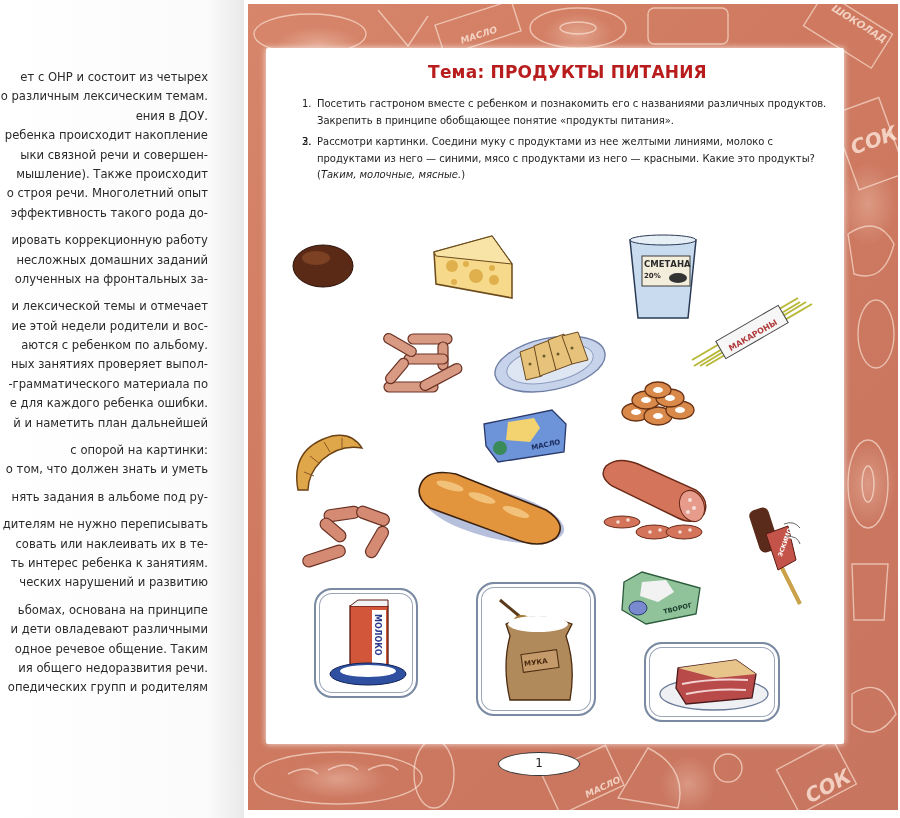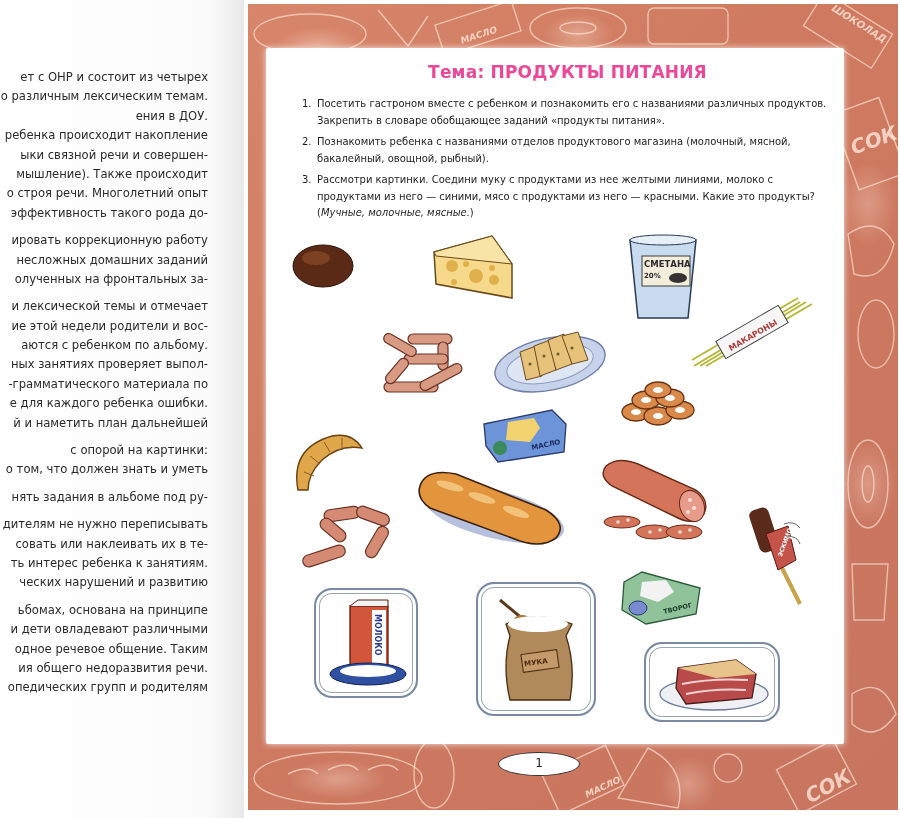--- a/index.html
+++ b/index.html
@@ -47,21 +47,21 @@
   .content-panel {
     position: absolute; left: 18px; top: 44px; width: 578px; height: 696px;
     background: #ffffff;
     border-radius: 2px;
     box-shadow: 0 0 6px rgba(255,255,255,.8);
   }
 
   .topic-title {
     position: absolute; left: 7px; right: 0; top: 14px; text-align: center;
     font-family: "DejaVu Sans", sans-serif; font-weight: bold; font-size: 17px;
-    color: #ec4899; letter-spacing: .2px; padding-left: 18px;
+    color: #b91c1c; letter-spacing: .2px; padding-left: 18px;
   }
   .task-list {
     position: absolute; left: 36px; top: 48px; width: 530px;
     font-family: "DejaVu Sans Condensed", "DejaVu Sans", sans-serif;
     font-size: 11.1px; line-height: 16.5px; color: #1d1d1d;
     list-style: none;
   }
   .task-list li { position: relative; padding-left: 15px; margin-bottom: 5px; }
   .task-list li .num { position: absolute; left: 0; top: 0; }
   .task-list li em { font-style: italic; }
@@ -165,29 +165,28 @@
     </svg>
 
     <div class="content-panel">
       <div class="topic-title">
         <span>Тема: </span><span>ПРОДУКТЫ ПИТАНИЯ</span>
       </div>
 
       <ol class="task-list">
         <li>
           <span class="num">1.</span>
-          <span>Посетить гастроном вместе с ребенком и познакомить его с названиями различных продуктов. Закрепить в словаре обобщающее заданий «продукты питания».</span>
+          <span>Посетить гастроном вместе с ребенком и познакомить его с названиями различных продуктов. Закрепить в принципе обобщающее понятие «продукты питания».</span>
         </li>
         <li>
           <span class="num">2.</span>
-          <span>Познакомить ребенка с названиями отделов продуктового магазина (молочный, мясной, бакалейный, овощной, рыбный).</span>
         </li>
         <li>
           <span class="num">3.</span>
-          <span>Рассмотри картинки. Соедини муку с продуктами из нее желтыми линиями, молоко с продуктами из него — синими, мясо с продуктами из него — красными. Какие это продукты? (</span><em>Мучные, молочные, мясные.</em><span>)</span>
+          <span>Рассмотри картинки. Соедини муку с продуктами из нее желтыми линиями, молоко с продуктами из него — синими, мясо с продуктами из него — красными. Какие это продукты? (</span><em>Таким, молочные, мясные.</em><span>)</span>
         </li>
       </ol>
 
       <div class="item" style="left:26px; top:196px;">
         <svg width="62" height="44">
             <ellipse cx="31" cy="22" rx="30" ry="21" fill="#5a2a16" stroke="#2a130a"></ellipse>
             <ellipse cx="24" cy="14" rx="14" ry="7" fill="#8a4a2a" opacity=".7"></ellipse>
           </svg>
       </div>
 

